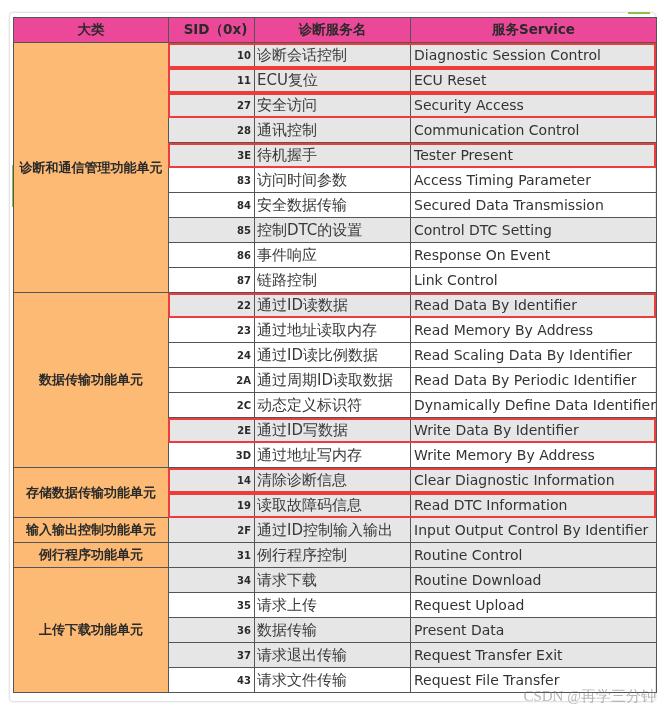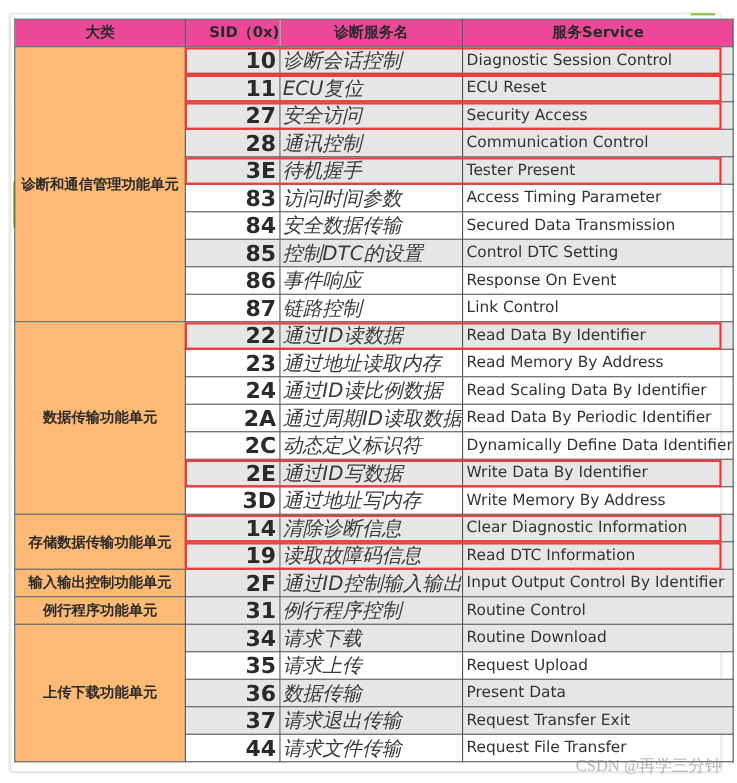--- a/index.html
+++ b/index.html
@@ -5,24 +5,24 @@
   html, body { margin:0; padding:0; background:#ffffff; }
   body { width:670px; height:712px; position:relative; overflow:hidden;
          font-family:"DejaVu Sans", "Liberation Sans", sans-serif; }
   .frame { position:absolute; left:9px; top:12px; width:645px; height:688px;
            border:1px solid #e4e4e4; border-radius:4px; box-shadow:0 0 2px #ddd; }
   .green-accent-left { position:absolute; left:12px; top:165px; width:2px; height:42px; background:#8bc34a; }
   .green-accent-right { position:absolute; left:628px; top:12px; width:22px; height:2px; background:#8bc34a; }
   table { position:absolute; left:13px; top:17px; border-collapse:collapse; table-layout:fixed; }
   td, th { border:1px solid #555; padding:0; height:24px; font-size:13.5px; color:#2a2a2a; overflow:hidden; white-space:nowrap; }
   th { background:#ec4899; font-weight:bold; text-align:center; height:24px; font-size:13.5px; }
-  th.sid-h { text-align:right; padding-left:8px; }
+  th.sid-h { text-align:center; padding-left:8px; }
   td.cat { font-weight:bold; text-align:center; background:#fdba74; font-size:13px; }
-  td.sid { text-align:right; font-weight:bold; padding-right:3px; font-size:20px; }
-  td.cn { padding-left:2px; font-size:18px; color:#3a3a3a;font-style:italic; }
+  td.sid { text-align:right; font-weight:bold; padding-right:3px; font-size:10px; }
+  td.cn { padding-left:2px; font-size:15px; color:#3a3a3a; }
   td.en { padding-left:3px; font-size:14px; color:#333; }
   tr.shaded td.sid, tr.shaded td.cn, tr.shaded td.en { background:#e6e6e6; }
   .hl { position:absolute; border:2.5px solid #ee3b3b; box-sizing:border-box; pointer-events:none; }
   .watermark { position:absolute; right:14px; bottom:6px; font-size:15px; color:rgba(120,120,120,0.55);
                font-family:Liberation Serif, serif; }
 </style>
 </head>
 <body>
 
 <div class="frame"></div>
@@ -170,21 +170,21 @@
         <td class="sid">36</td>
         <td class="cn">数据传输</td>
         <td class="en">Present Data</td>
       </tr>
       <tr class="shaded">
         <td class="sid">37</td>
         <td class="cn">请求退出传输</td>
         <td class="en">Request Transfer Exit</td>
       </tr>
       <tr>
-        <td class="sid">44</td>
+        <td class="sid">43</td>
         <td class="cn">请求文件传输</td>
         <td class="en">Request File Transfer</td>
       </tr>
     </tbody>
 </table>
 
 <div id="highlights">
     <div class="hl" style="left: 167.5px; top: 42.5px; width: 488.938px; height: 25px; border-color: rgb(238, 59, 59);"></div>
     <div class="hl" style="left: 167.5px; top: 67.5px; width: 488.938px; height: 25px; border-color: rgb(238, 59, 59);"></div>
     <div class="hl" style="left: 167.5px; top: 92.5px; width: 488.938px; height: 25px; border-color: rgb(238, 59, 59);"></div>

